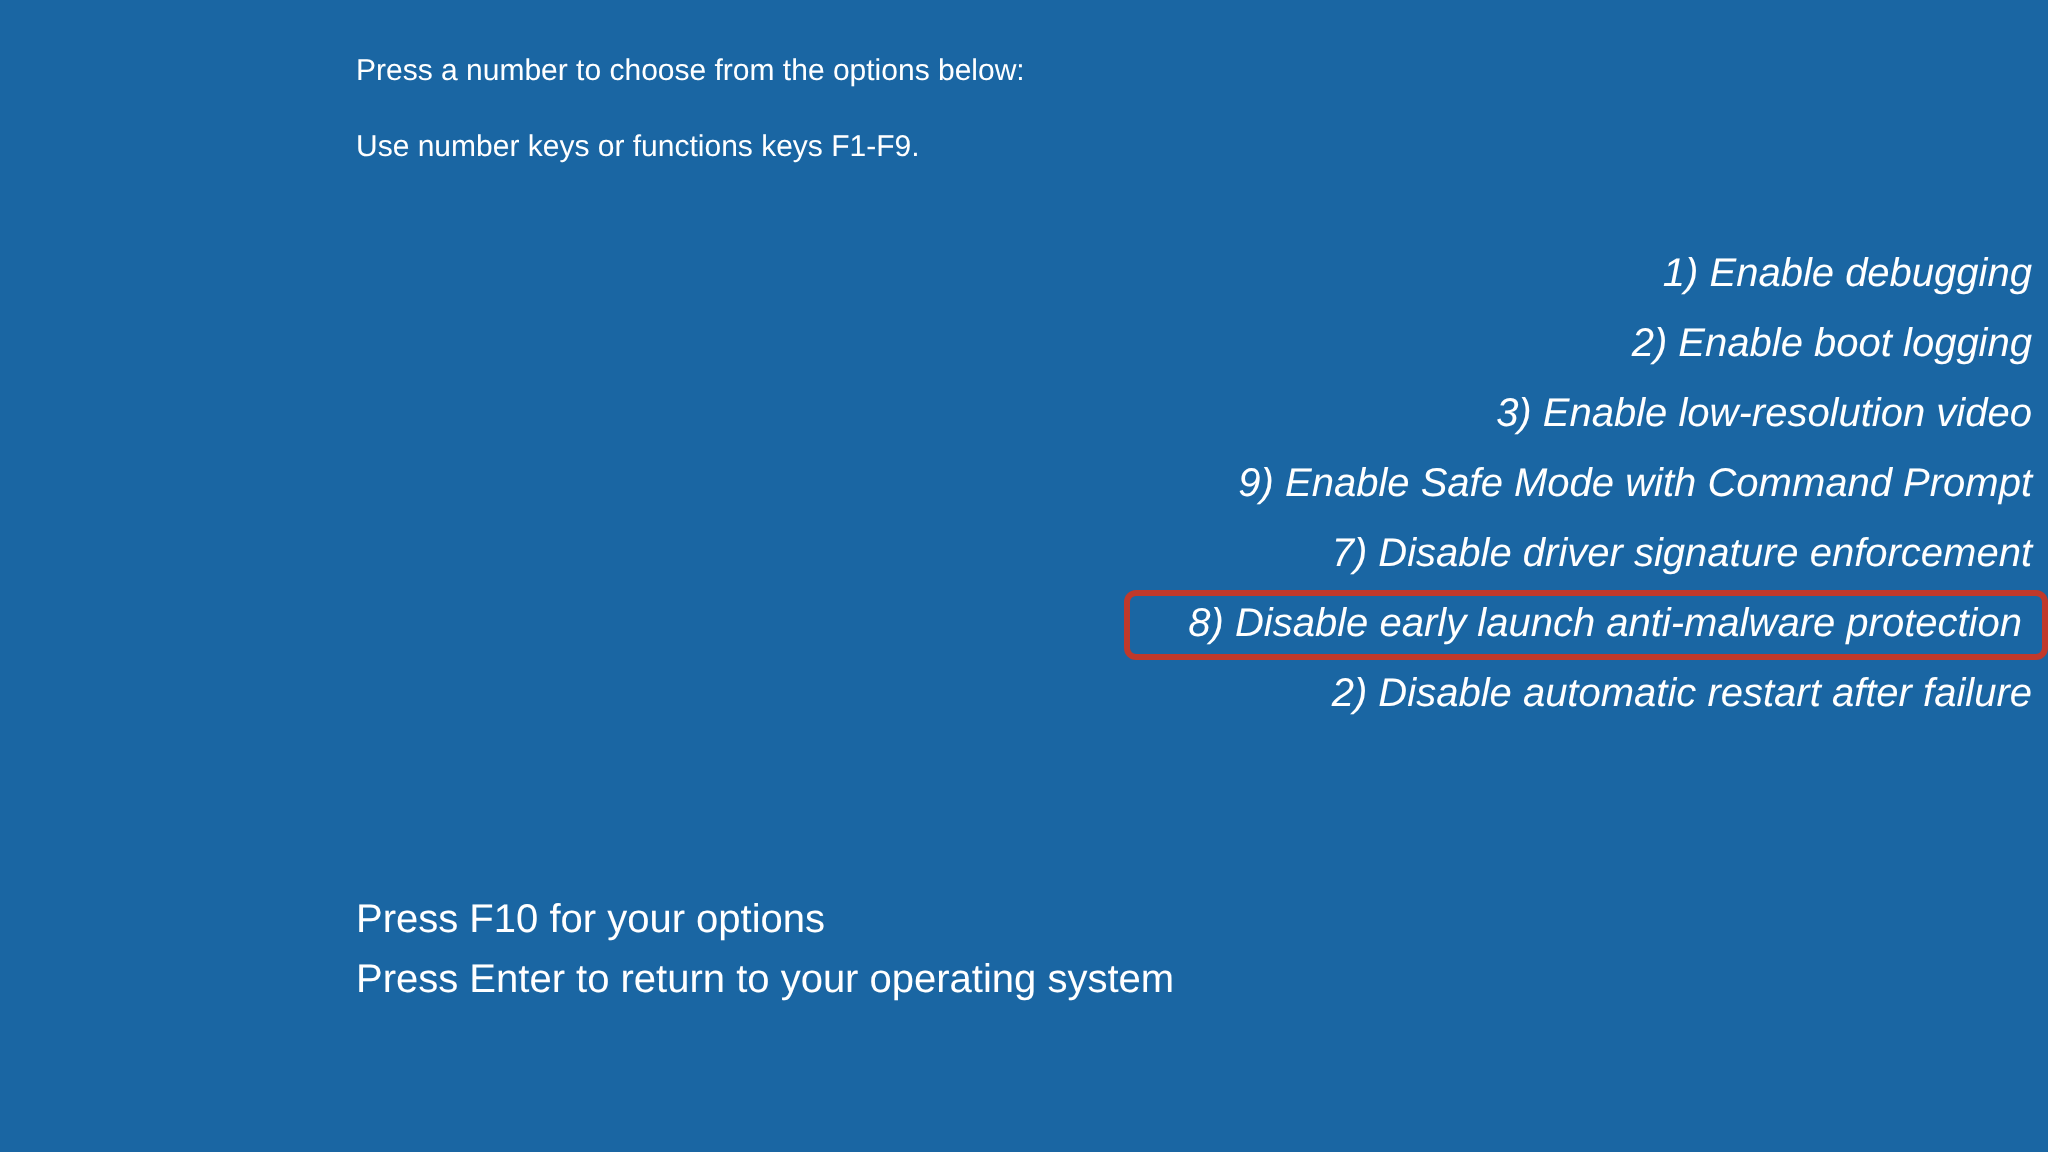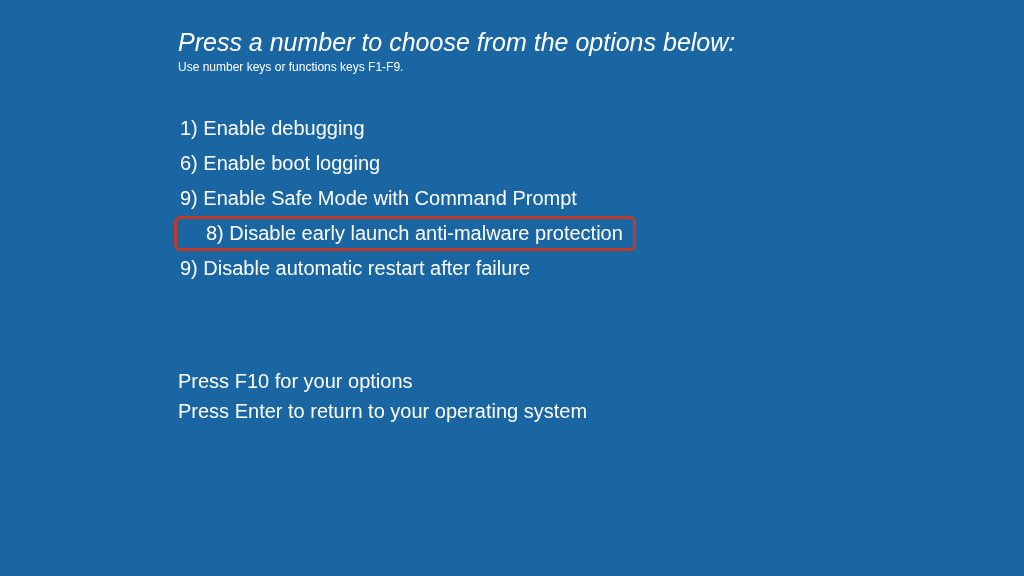--- a/index.html
+++ b/index.html
@@ -10,34 +10,35 @@
       background: #1a66a3;
       font-family: "Segoe UI Light", "Segoe UI", Arial, sans-serif;
       font-weight: 300;
       color: #ffffff;
     }
     .container {
       padding-left: 178px;
       padding-top: 26px;
     }
     .instruction {
-      font-size: 25px;
+      font-size: 15px;
       line-height: 1.35;
-      font-style: italic;
+      margin-bottom: 18px;
     }
     .sub-instruction {
-      font-size: 12px;
+      font-size: 15px;
       line-height: 1.3;
       margin-bottom: 36px;
     }
     .options {
       display: flex;
       flex-direction: column;
       gap: 0;
-      align-items: flex-start;
+      align-items: flex-end;
+      font-style: italic;
     }
     .option {
       font-size: 20px;
       line-height: 31px;
       padding: 0 6px 0 4px;
       margin-left: -4px;
       border: 2px solid transparent;
       border-radius: 6px;
       white-space: nowrap;
     }
@@ -55,22 +56,24 @@
     }
   </style>
 </head>
 <body>
 
 <div class="container">
   <div class="instruction">Press a number to choose from the options below:</div>
   <div class="sub-instruction">Use number keys or functions keys F1-F9.</div>
   <div class="options" id="options-list">
       <div class="option">1) Enable debugging</div>
-      <div class="option">6) Enable boot logging</div>
+      <div class="option">2) Enable boot logging</div>
+      <div class="option">3) Enable low-resolution video</div>
       <div class="option">9) Enable Safe Mode with Command Prompt</div>
+      <div class="option">7) Disable driver signature enforcement</div>
       <div class="option highlight">8) Disable early launch anti-malware protection</div>
-      <div class="option">9) Disable automatic restart after failure</div>
+      <div class="option">2) Disable automatic restart after failure</div>
     </div>
   <div class="footer">
     <div>Press F10 for your options</div>
     <div>Press Enter to return to your operating system</div>
   </div>
 </div>
 
 </body></html>

